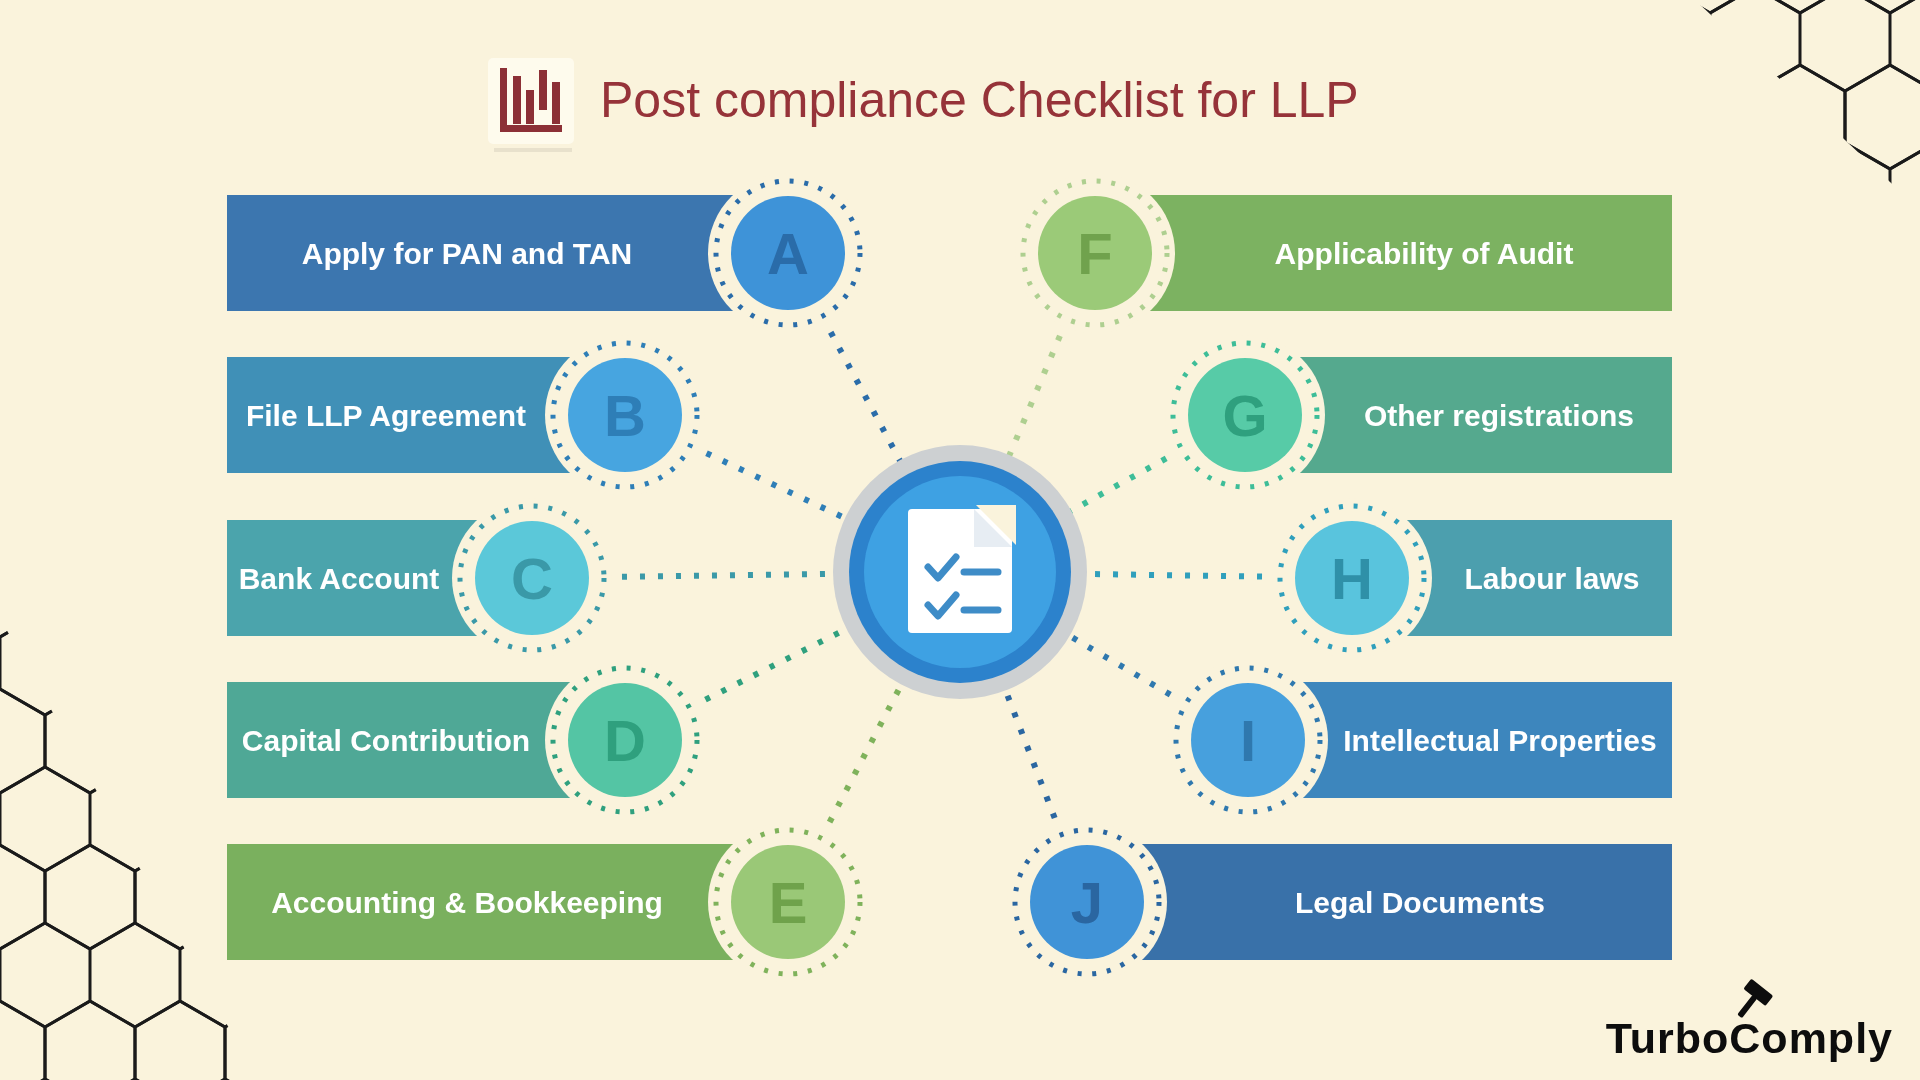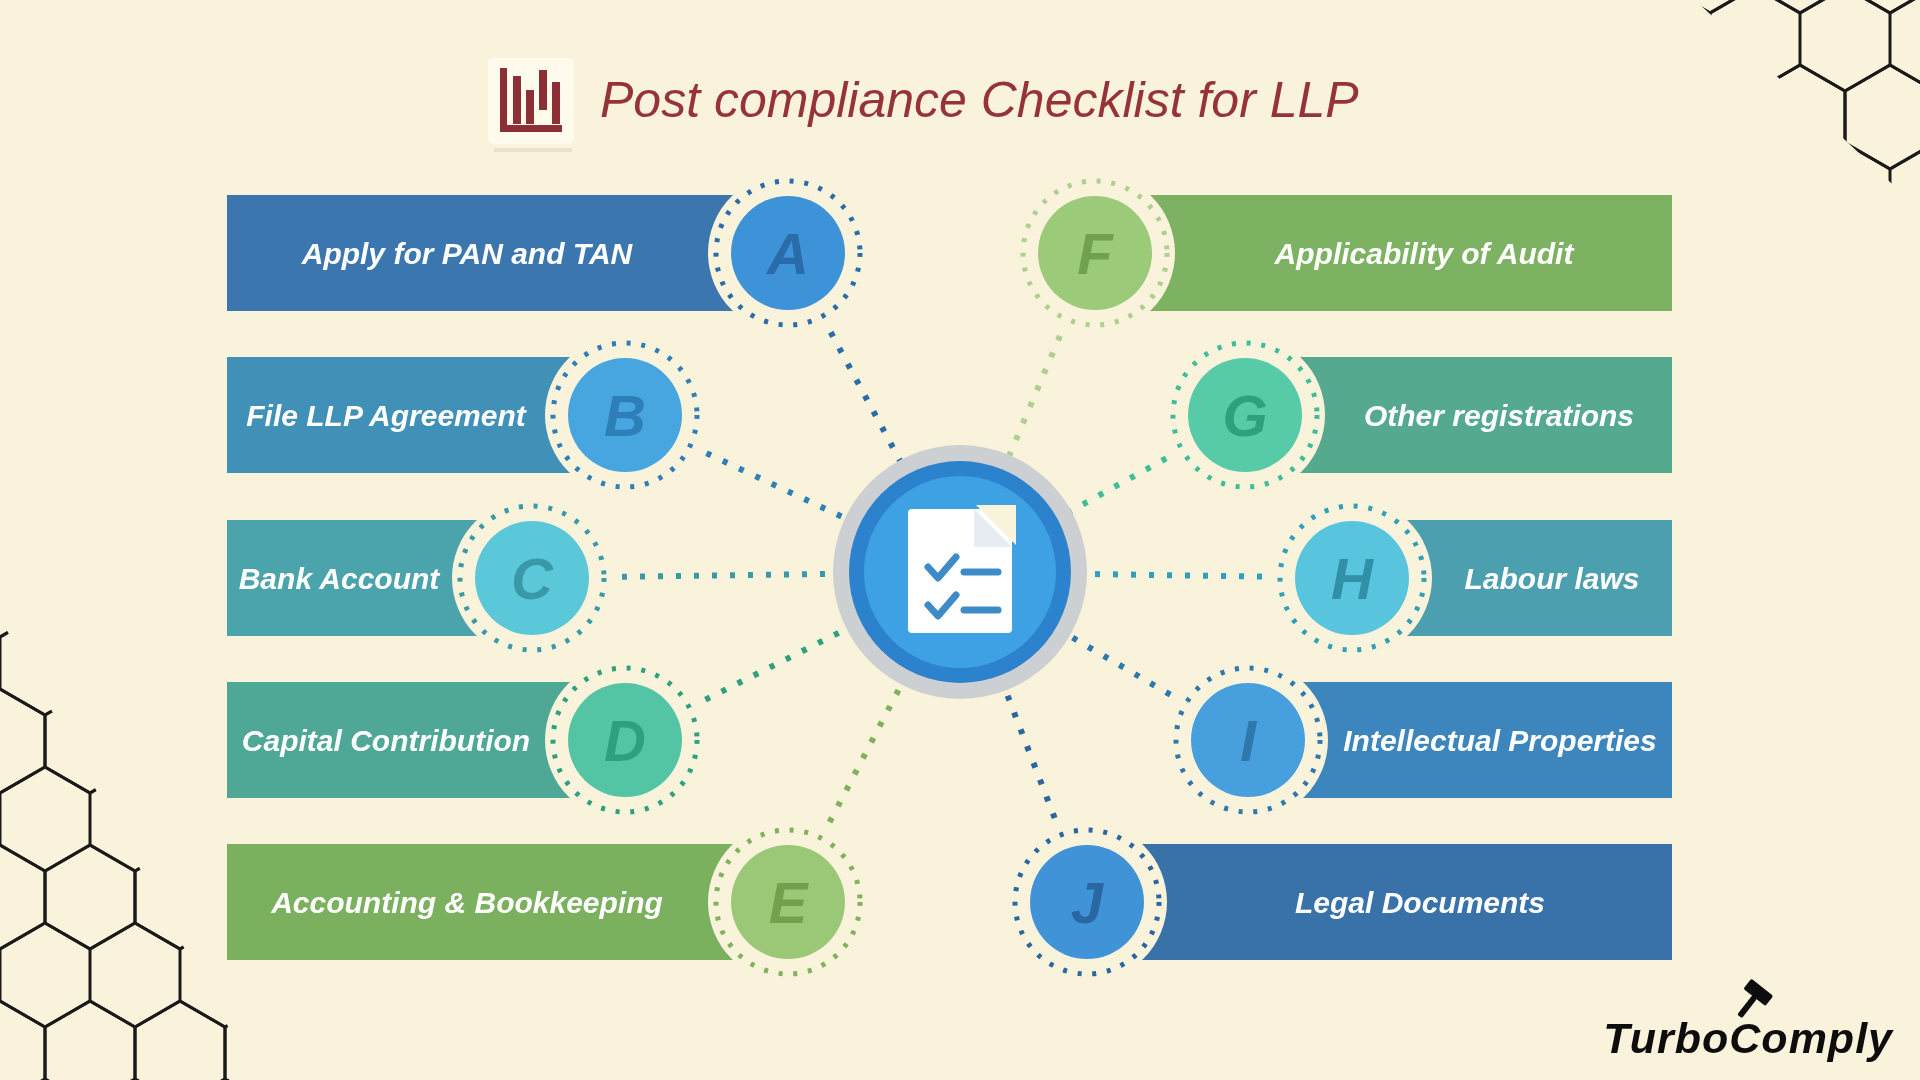--- a/index.html
+++ b/index.html
@@ -1,16 +1,16 @@
 <!DOCTYPE html>
 <html><head>
 <meta charset="utf-8">
 <style>
   html,body{margin:0;padding:0;background:#FAF3DC;}
-  .canvas{position:relative;width:1920px;height:1080px;background:#FAF3DC;overflow:hidden;font-style:italic;}
+  .canvas{position:relative;width:1920px;height:1080px;background:#FAF3DC;overflow:hidden;}
   svg{display:block;}
   text{font-family:"Liberation Sans",sans-serif;}
   .bar-label{fill:#ffffff;font-weight:700;font-size:30px;text-anchor:middle;}
   .letter{font-weight:700;font-size:58px;text-anchor:middle;}
   .title-text{font-size:50px;font-weight:400;}
   .brand-text{font-size:43px;font-weight:700;letter-spacing:1px;fill:#0d0d0d;text-anchor:end;}
   .hexline{fill:none;stroke:#1a1a1a;stroke-width:3;}
   .mask-circle{fill:#FAF3DC;}
   .maroon{fill:#8C3036;}
   .doc-stroke{stroke:#3E8CC7;stroke-width:7;fill:none;stroke-linecap:round;stroke-linejoin:round;}

